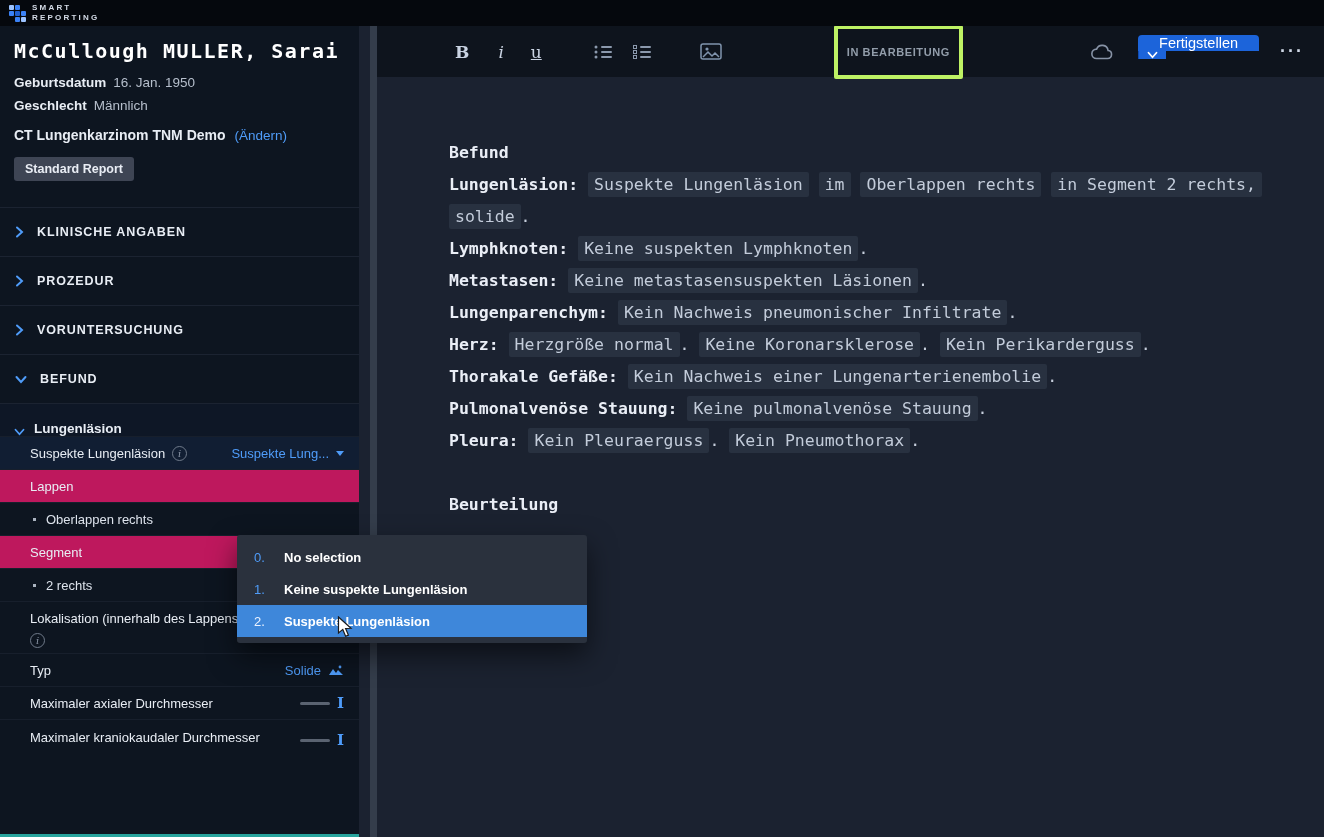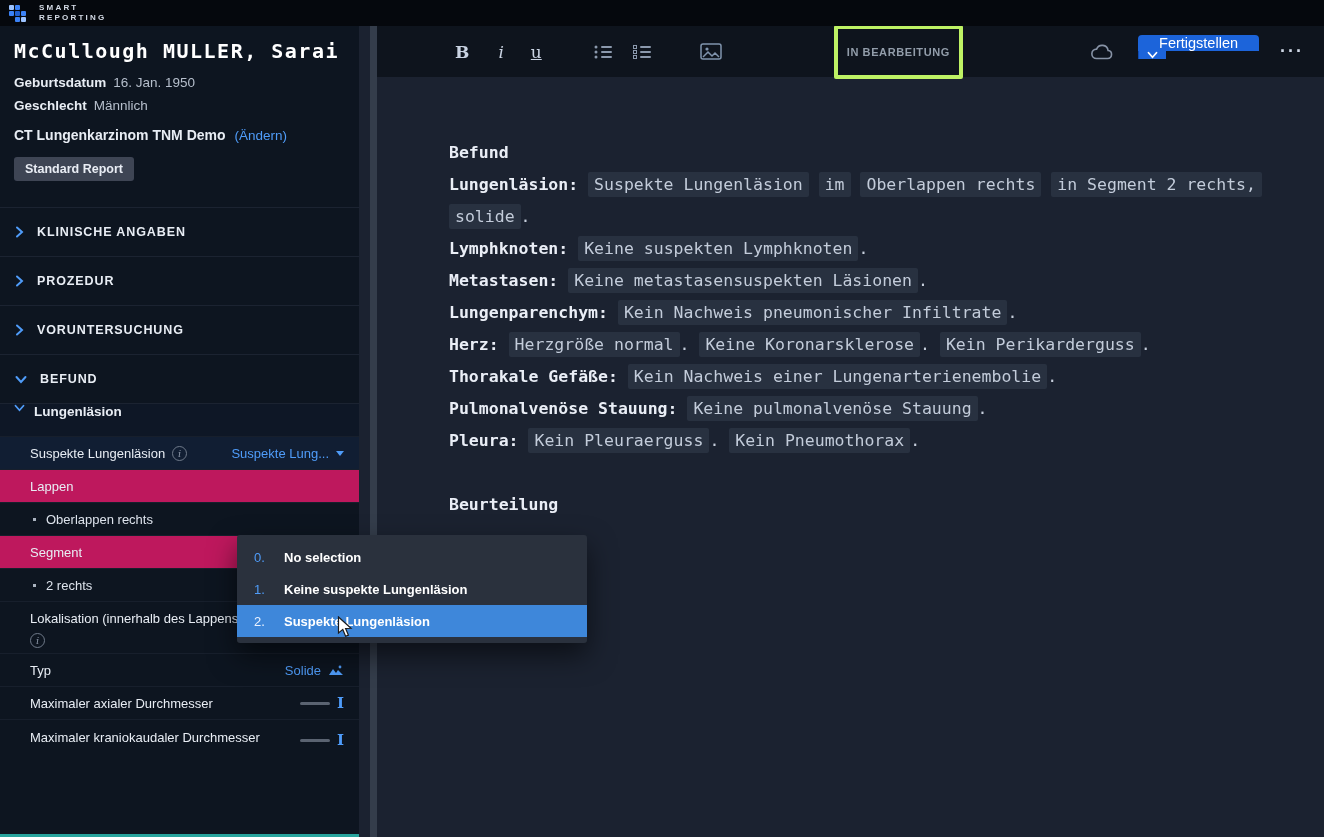--- a/index.html
+++ b/index.html
@@ -3,21 +3,21 @@
 <meta charset="utf-8">
 <style>
   * { margin:0; padding:0; box-sizing:border-box; }
   html,body { width:1324px; height:837px; overflow:hidden; }
   body { font-family:"Liberation Sans", sans-serif; background:#1b2230; }
   .app { position:relative; width:1324px; height:837px; overflow:hidden; background:#1b2230; }
 
   
   .topbar { position:absolute; left:0; top:0; width:100%; height:26px; background:#05080d;
             display:flex; align-items:center; padding-left:9px; z-index:6; }
-  .logo { display:flex; align-items:center; gap:13px; cursor:pointer; }
+  .logo { display:flex; align-items:center; gap:6px; cursor:pointer; }
   .logo-grid { display:grid; grid-template-columns:repeat(3,5px); grid-auto-rows:5px; gap:1px; }
   .logo-grid i { background:#3b82f6; border-radius:1px; }
   .logo-grid i.lt { background:#9cc3ff; }
   .logo-grid i.dk { background:#1f5fd0; }
   .logo-grid i.off { background:transparent; }
   .brand-text { font-size:8px; font-weight:bold; letter-spacing:2.2px; color:#d4dbe6; line-height:1.3; }
 
   
   .sidebar { position:absolute; left:0; top:26px; width:359px; height:811px; background:#0d1520;
              color:#e8edf4; overflow:hidden; }
@@ -31,21 +31,21 @@
   .template-name { font-size:14px; font-weight:bold; }
   .change-link { font-size:13.5px; color:#4f9cf9; text-decoration:none; cursor:pointer; }
   .report-chip { display:inline-block; margin-top:14px; background:#3e4554; color:#e9edf4;
                  font-size:12.5px; font-weight:bold; padding:5px 11px; border-radius:3px; cursor:pointer; }
 
   .nav { margin-top:26px; }
   .nav-row { height:49px; display:flex; align-items:center; gap:13px; padding-left:15px;
              border-top:1px solid #1b2331; cursor:pointer; }
   .nav-label { font-size:12.5px; font-weight:bold; letter-spacing:0.9px; }
 
-  .group-row { height:33px; display:flex; align-items:flex-start; gap:9px; padding-left:14px;
+  .group-row { height:33px; display:flex; align-items:flex-end; gap:9px; padding-left:14px;
                border-top:1px solid #1b2331; background:#0e1726; cursor:pointer; }
   .group-label { font-size:13.5px; font-weight:bold; }
 
   .frow { display:flex; align-items:center; justify-content:space-between; padding:0 15px 0 30px;
           border-top:1px solid #171f2c; height:33px; font-size:13px; cursor:pointer; }
   .frow.dark { background:#be185d; }
   .frow.active { background:#111e33; }
   .frow .lab { display:flex; align-items:center; gap:7px; color:#e8edf4; }
   .frow .val { display:flex; align-items:center; gap:7px; color:#4f9cf9; font-size:13px; }
   .frow.bullet { padding-left:33px; justify-content:flex-start; gap:10px; color:#dde3ec; }

